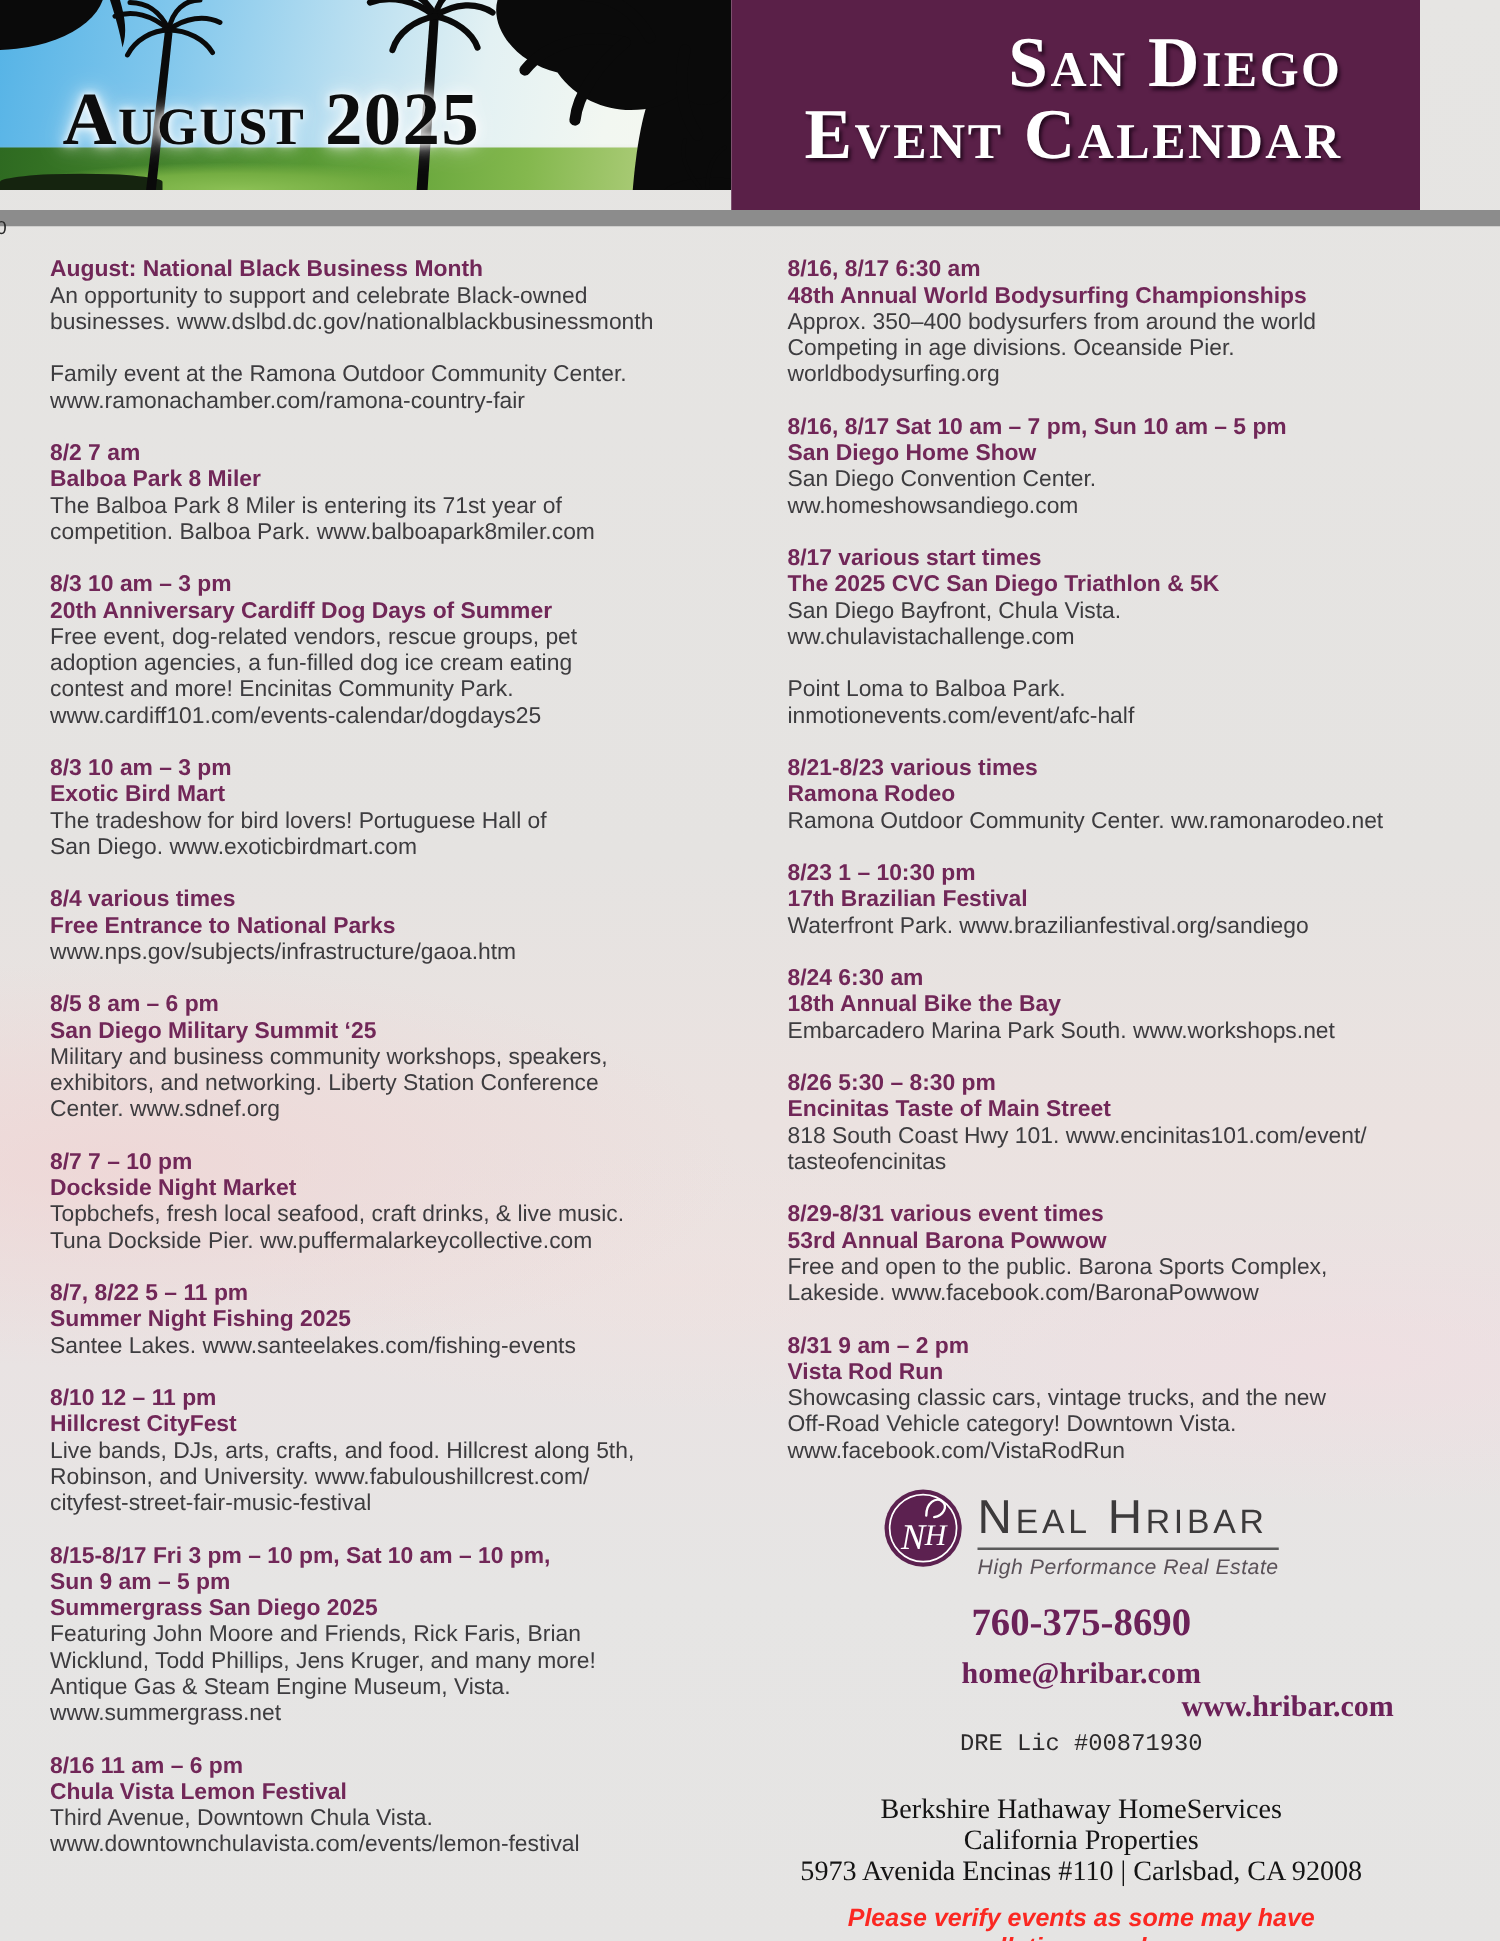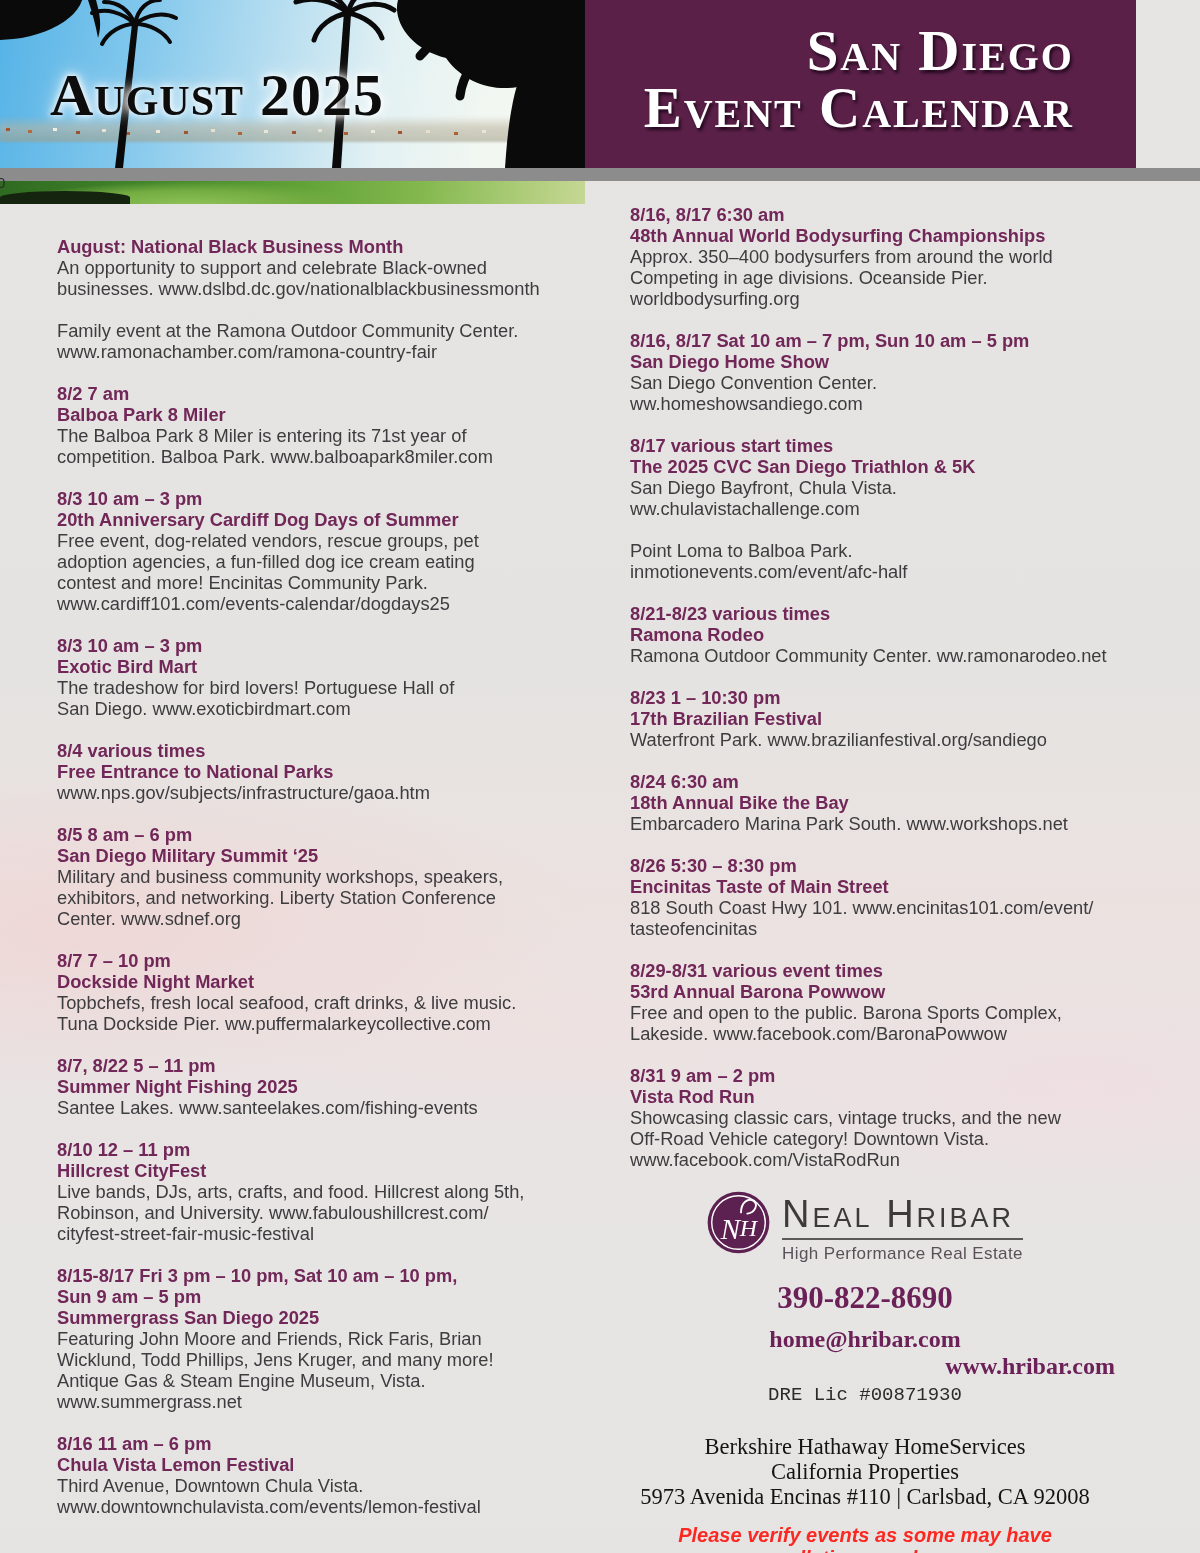--- a/index.html
+++ b/index.html
@@ -7,21 +7,21 @@
   .page{position:relative;width:1200px;height:1553px;overflow:hidden;
     background:
       radial-gradient(55% 14% at 8% 60%, rgba(240,210,210,0.65), rgba(240,210,210,0) 75%),
       radial-gradient(45% 10% at 90% 70%, rgba(243,220,225,0.55), rgba(243,220,225,0) 75%),
       radial-gradient(40% 9% at 45% 66%, rgba(242,225,222,0.45), rgba(242,225,222,0) 75%),
       linear-gradient(180deg,#e6e5e3 0%,#e5e3e1 44%,#ebe2e0 58%,#e9e3e3 70%,#e6e5e4 82%,#e5e4e3 100%);
   }
 
   
   .header{position:absolute;top:0;left:0;width:1200px;height:168px;}
-  .photo{position:absolute;left:0;top:0;width:585px;height:204px;overflow:hidden;
+  .photo{position:absolute;left:0;top:0;width:585px;height:152px;overflow:hidden;
     background:linear-gradient(100deg,#55b3e6 0%,#7fc6ec 22%,#b5ddf0 45%,#e3f1f3 65%,#f2f7f1 82%,#f6f8f0 100%);}
   .town{position:absolute;left:0;right:0;top:116px;height:26px;
     background:linear-gradient(180deg, rgba(200,205,195,0) 0%, rgba(186,178,156,0.55) 45%, rgba(158,155,132,0.55) 100%);
     filter:blur(1.2px);}
   .roofs{position:absolute;left:6px;top:128px;width:4px;height:3px;background:#a8552f;
     box-shadow:22px 2px 0 #b56a3a, 47px 0 0 #f0ede4, 70px 3px 0 #9c4f2c, 96px 1px 0 #e8e2d2, 120px 4px 0 #a85a33,
       150px 2px 0 #efe9da, 178px 3px 0 #a0522d, 205px 1px 0 #e6dfcf, 232px 4px 0 #b06338, 258px 2px 0 #ece6d6,
       286px 3px 0 #9e512e, 312px 1px 0 #e9e3d3, 338px 4px 0 #aa5c34, 365px 2px 0 #efe9d9, 392px 3px 0 #a25430,
       420px 2px 0 #e7e0d0, 448px 4px 0 #ad5f36, 476px 2px 0 #ebe5d5;}
   .grass{position:absolute;left:0;right:0;bottom:0;height:34px;
@@ -36,37 +36,37 @@
   .banner{position:absolute;left:585px;top:0;width:551px;height:168px;background:#5a2048;}
   .banner-inner{position:absolute;top:22px;right:62px;text-align:right;color:#fff;
     font-family:"Liberation Serif",serif;font-variant:small-caps;font-weight:700;
     font-size:57px;line-height:57px;letter-spacing:2px;
     text-shadow:2px 3px 3px rgba(26,5,22,0.85);}
   .graybar{position:absolute;top:168px;left:0;width:1200px;height:13px;background:#8c8c8c;}
   .stray{position:absolute;left:-3px;top:174px;font-size:15px;color:#2b2b2b;}
 
   
   .col{position:absolute;top:204px;}
-  .col-left{left:57px;width:548px;margin-top:32px;}
+  .col-left{left:40px;width:548px;}
   .col-right{left:630px;width:552px;}
   .pre{white-space:pre-line;}
   .event{margin:0 0 21px 0;font-size:18.3px;line-height:21px;}
   .ev-head{font-weight:700;color:#712758;}
   .ev-body{color:#3d3c3f;}
 
   
   .footer{width:500px;margin-left:-15px;text-align:center;}
   .brand-row{display:flex;align-items:flex-start;justify-content:center;gap:12px;margin-top:8px;}
   .nh-badge{width:63px;height:63px;flex:0 0 auto;}
   .mono-n{font:italic 46px "Liberation Serif",serif;fill:#ffffff;}
   .mono-h{font:italic 38px "Liberation Serif",serif;fill:#ffffff;}
   .brand-text{text-align:left;padding-top:4px;}
   .brand-name{font-family:Liberation Sans, sans-serif;font-variant:small-caps;font-size:38px;line-height:1;
     letter-spacing:3px;color:#3c3a3b;padding-bottom:5px;border-bottom:2px solid #5a5a5a;}
-  .brand-tagline{font-size:17px;color:#5a5158;margin-top:4px;letter-spacing:0.4px;}
+  .brand-tagline{font-style:italic;font-size:17px;color:#5a5158;margin-top:4px;letter-spacing:0.4px;}
   .phone{font-family:"Liberation Serif",serif;font-weight:700;font-size:31px;color:#6b2158;margin-top:16px;}
   .email{font-family:"Liberation Serif",serif;font-weight:700;font-size:24px;color:#6b2158;margin-top:10px;}
   .website{font-family:"Liberation Serif",serif;font-weight:700;font-size:24px;color:#6b2158;text-align:right;}
   .license{font-family:Liberation Mono, monospace;font-size:19px;color:#2c2a2b;margin-top:4px;}
   .brokerage{font-family:"Liberation Serif",serif;font-size:22.5px;line-height:25px;color:#141414;margin-top:28px;}
   .disclaimer{font-style:italic;font-weight:700;font-size:20px;color:#fb2822;margin-top:15px;}
 </style>
 </head>
 <body>
 
@@ -276,21 +276,21 @@
           <circle cx="50" cy="50" r="42.5" fill="none" stroke="#ffffff" stroke-width="2.2"></circle>
           <path d="M54,34 C54,18 66,10 74,16 C82,22 76,34 64,36" fill="none" stroke="#ffffff" stroke-width="3" stroke-linecap="round"></path>
           <text class="mono-n" x="22" y="76">N</text>
           <text class="mono-h" x="52" y="72">H</text>
         </svg>
         <div class="brand-text">
           <div class="brand-name">Neal Hribar</div>
           <div class="brand-tagline">High Performance Real Estate</div>
         </div>
       </div>
-      <div class="phone">390-822-8690</div>
+      <div class="phone">760-375-8690</div>
       <div class="email">home@hribar.com</div>
       <div class="website">www.hribar.com</div>
       <div class="license">DRE Lic #00871930</div>
       <div class="brokerage pre">Berkshire Hathaway HomeServices
 California Properties
 5973 Avenida Encinas #110  |  Carlsbad, CA 92008</div>
       <div class="disclaimer">Please verify events as some may have cancellations or changes.</div>
     </div>
   </section>
 

